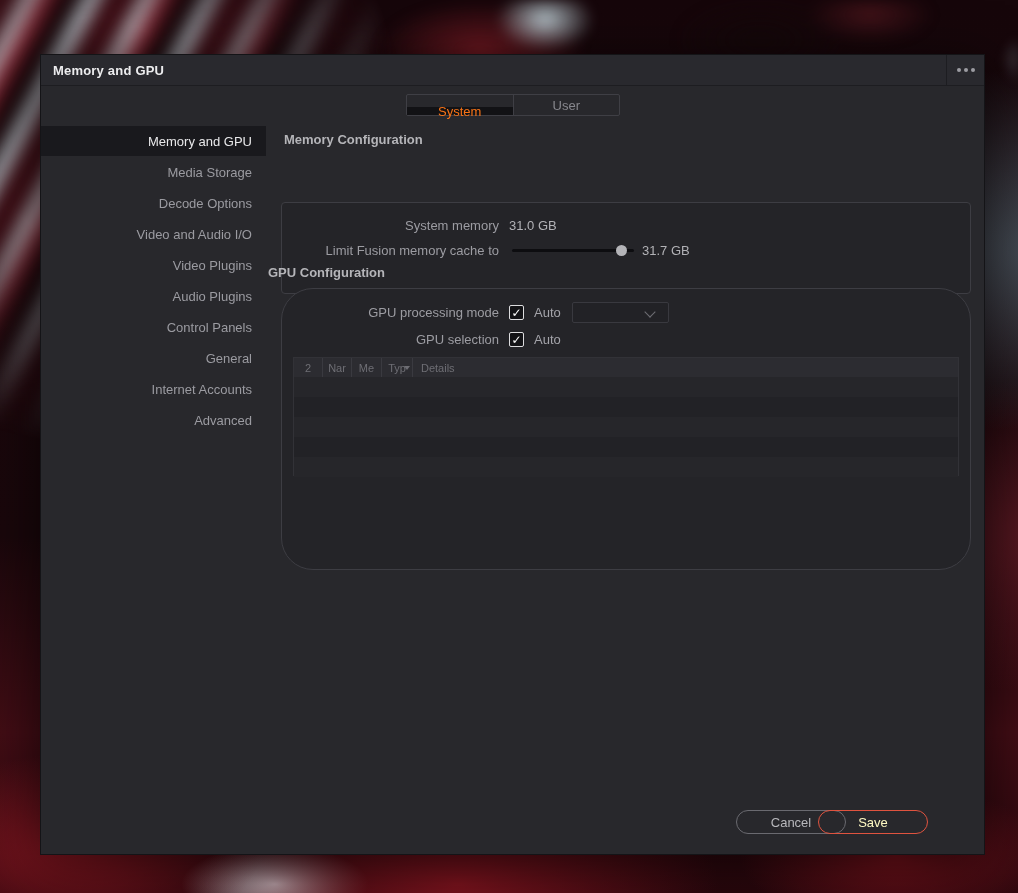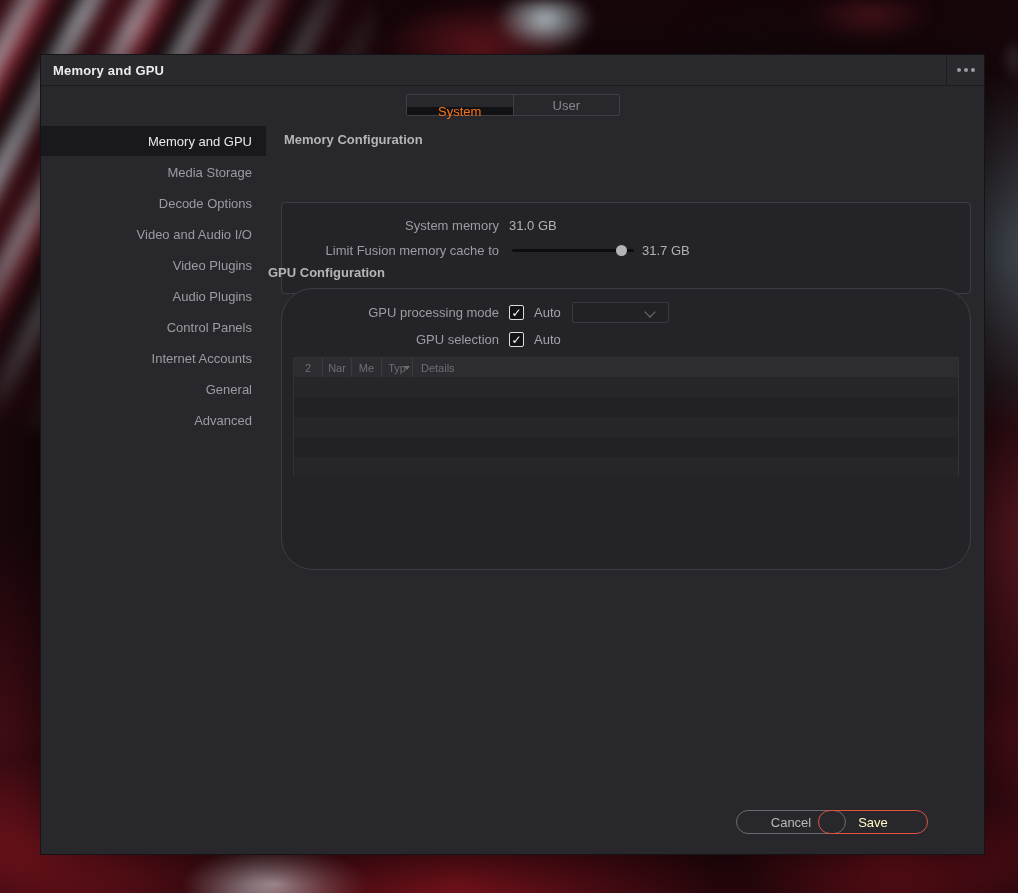--- a/index.html
+++ b/index.html
@@ -143,22 +143,22 @@
   </div>
 
   <div class="sidebar">
     <div class="side-item active">Memory and GPU</div>
     <div class="side-item">Media Storage</div>
     <div class="side-item">Decode Options</div>
     <div class="side-item">Video and Audio I/O</div>
     <div class="side-item">Video Plugins</div>
     <div class="side-item">Audio Plugins</div>
     <div class="side-item">Control Panels</div>
+    <div class="side-item">General</div>
     <div class="side-item">Internet Accounts</div>
-    <div class="side-item">General</div>
     <div class="side-item">Advanced</div>
   </div>
 
   <div class="section-title" id="mem-title">Memory Configuration</div>
 
   <div class="groupbox" id="mem-box">
     <div class="cfg-row">
       <span class="cfg-label">System memory</span>
       <span class="cfg-value">31.0 GB</span>
     </div>

